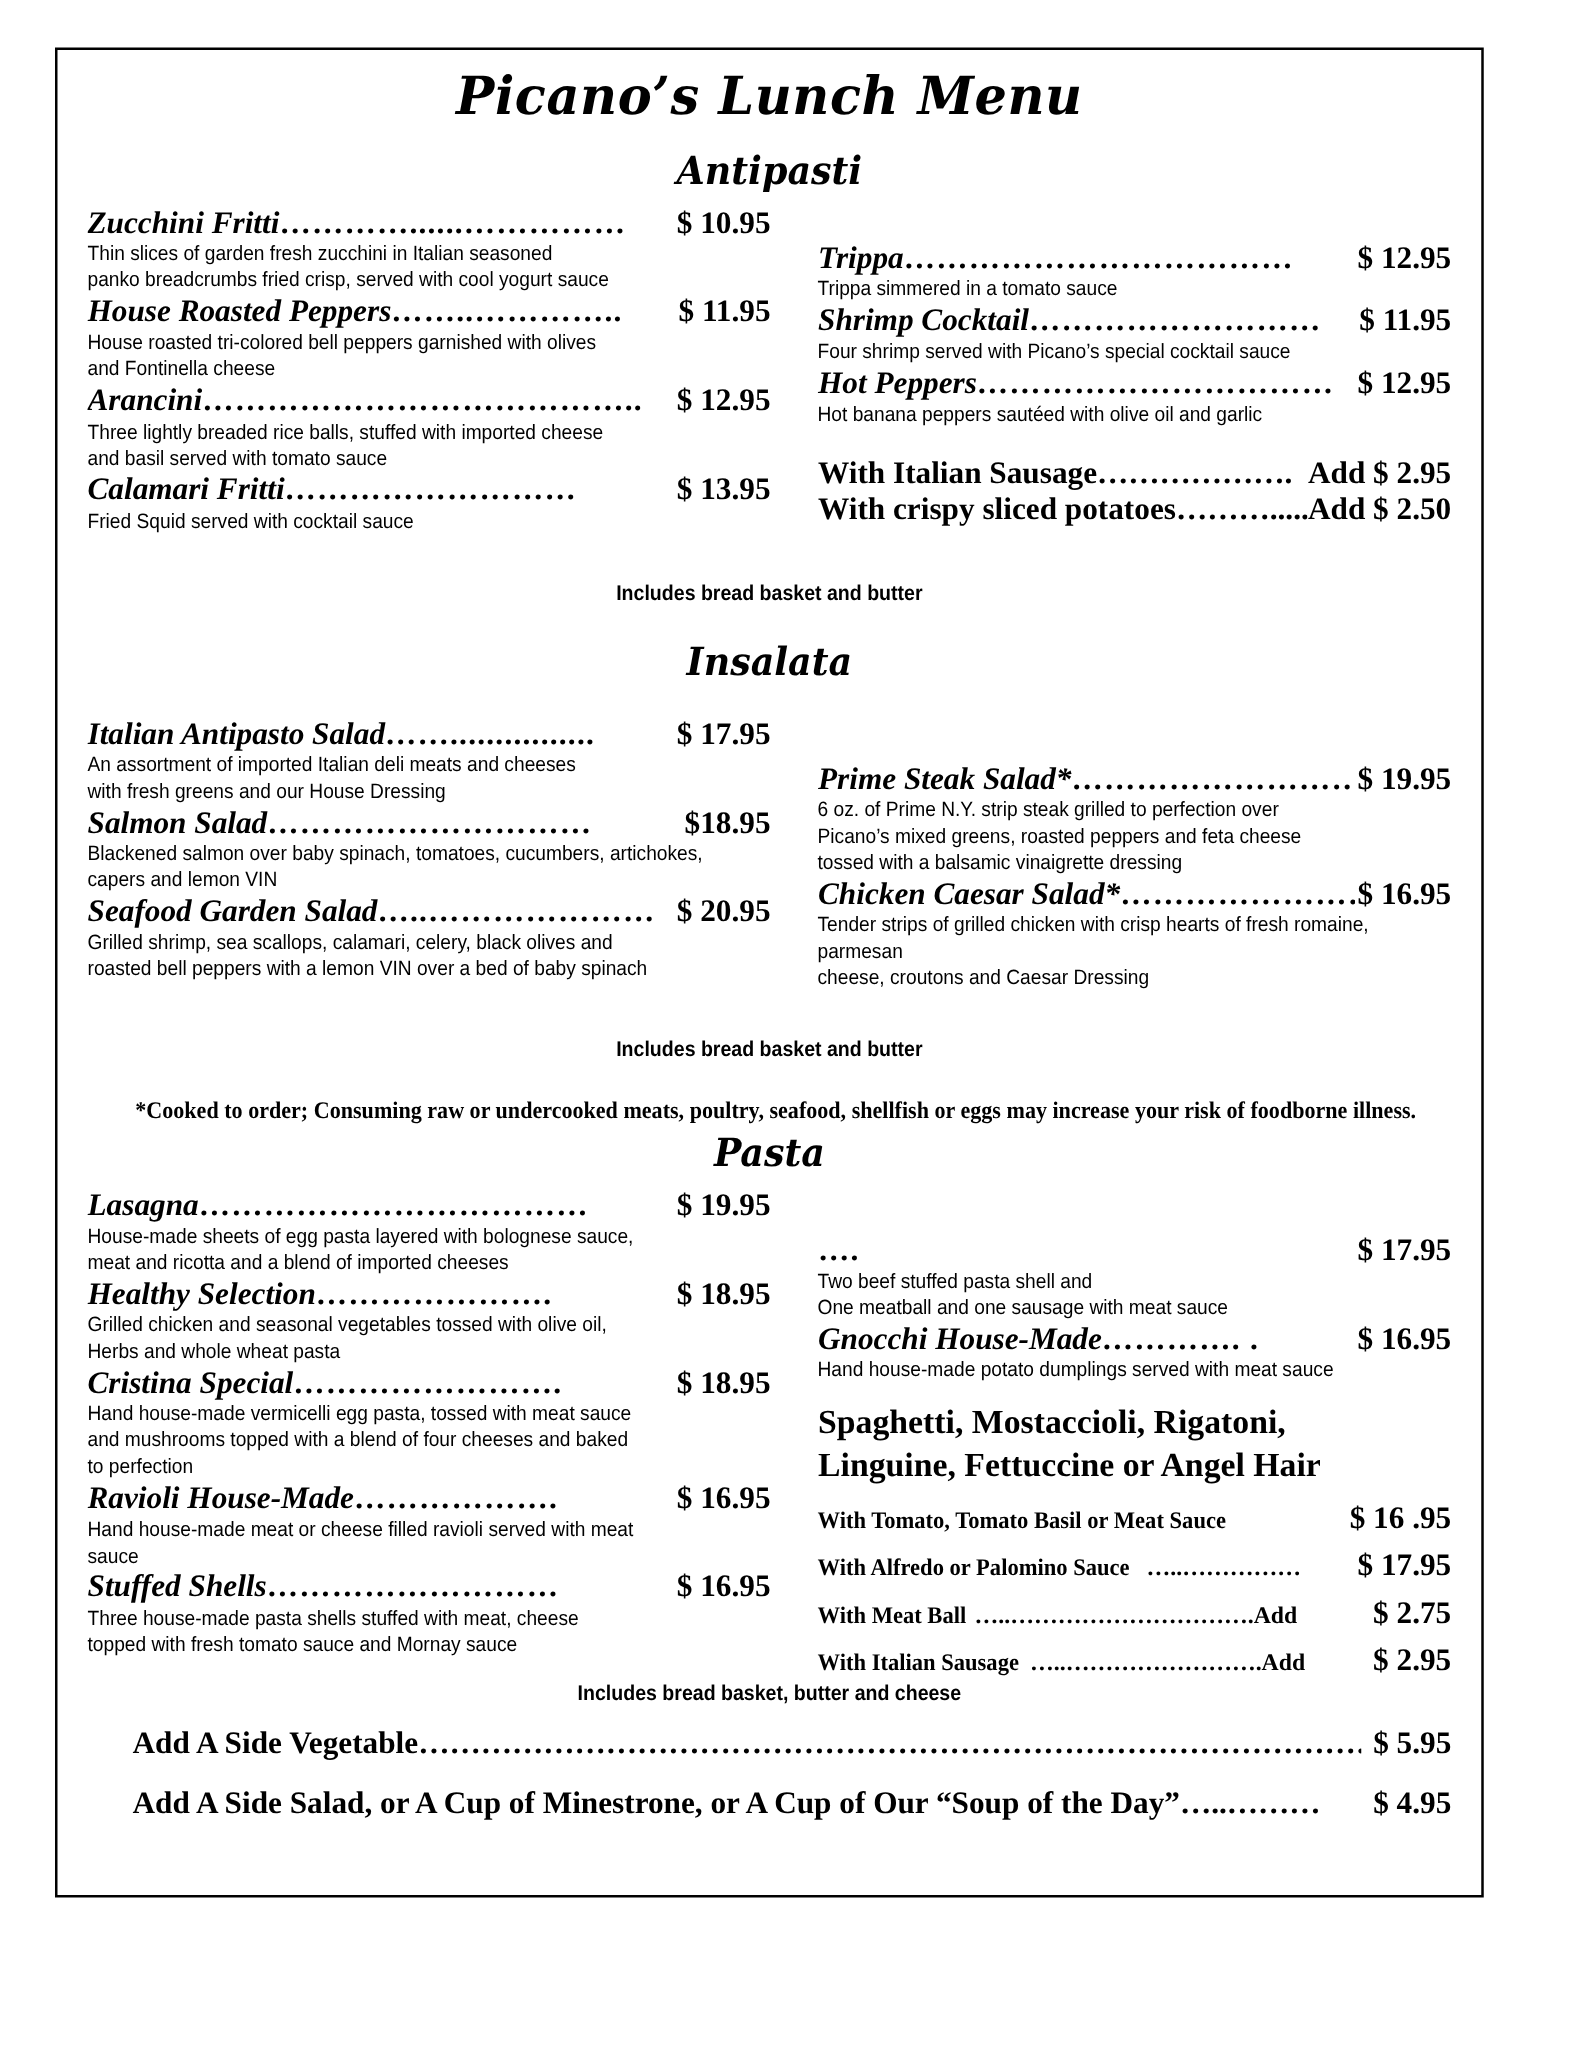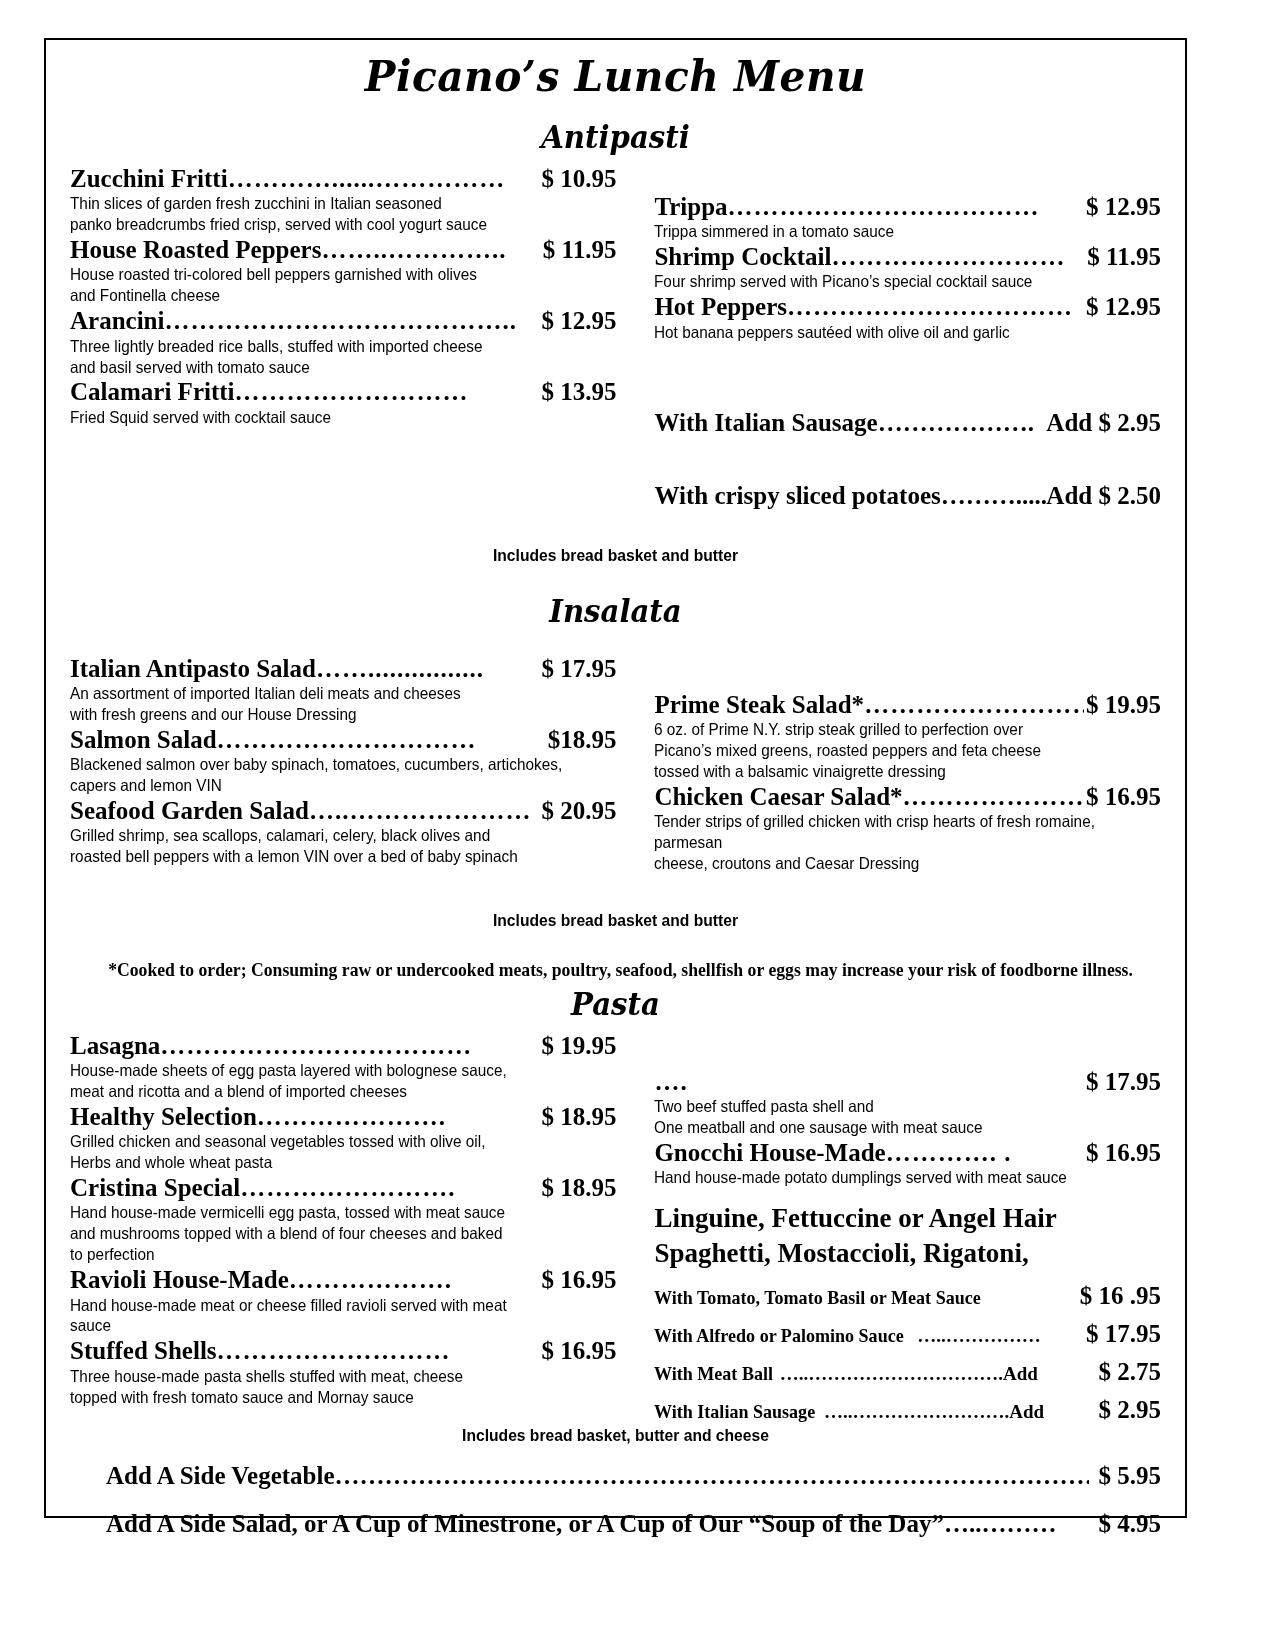--- a/index.html
+++ b/index.html
@@ -82,21 +82,21 @@
   .item {
     display: flex;
     align-items: baseline;
     font-family: "Liberation Serif", serif;
     font-weight: bold;
     font-size: 25px;
     line-height: 1.13;
     white-space: nowrap;
     overflow: hidden;
   }
-  .item .nm { flex: 0 0 auto; }
+  .item .nm { flex: 0 0 auto; font-style: italic; }
   .item .dots {
     flex: 1 1 auto;
     overflow: hidden;
     letter-spacing: 1px;
     min-width: 0;
   }
   .item .pr { flex: 0 0 auto; padding-left: 2px; }
 
   .desc {
     font-family: "Liberation Sans Narrow", "Liberation Sans", sans-serif;
@@ -115,21 +115,21 @@
     align-items: baseline;
     font-family: "Liberation Serif", serif;
     font-weight: bold;
     font-size: 25px;
     line-height: 1.16;
     white-space: nowrap;
     overflow: hidden;
   }
   .addon .nm { flex: 0 0 auto; }
   .addon .dots { flex: 1 1 auto; overflow: hidden; min-width: 0; }
-  .addon .pr { flex: 0 0 auto; margin-top: 44px; }
+  .addon .pr { flex: 0 0 auto; }
 
   
   .includes {
     text-align: center;
     font-family: "Liberation Sans Narrow", "Liberation Sans", sans-serif;
     font-weight: bold;
     font-size: 17px;
     letter-spacing: 0px;
     transform: scaleX(0.92);
   }
@@ -406,22 +406,22 @@
 
         <div class="item">
           <span class="nm">Gnocchi House-Made</span>
           <span class="dots">…………. .</span>
           <span class="pr">$ 16.95</span>
         </div>
         <div class="desc">Hand house-made potato dumplings served with meat sauce</div>
 
         <div class="sp12"></div>
 
+        <div class="variant-head">Spaghetti, Mostaccioli, Rigatoni,</div>
         <div class="variant-head">Linguine, Fettuccine or Angel Hair</div>
-        <div class="variant-head">Spaghetti, Mostaccioli, Rigatoni,</div>
 
         <div class="subitem">
           <span class="nm">With Tomato, Tomato Basil or Meat Sauce</span>
           <span class="dots"></span>
           <span class="pr">$ 16 .95</span>
         </div>
         <div class="subitem">
           <span class="nm">With Alfredo or Palomino Sauce</span>
           <span class="dots">…..……………</span>
           <span class="pr">$ 17.95</span>

